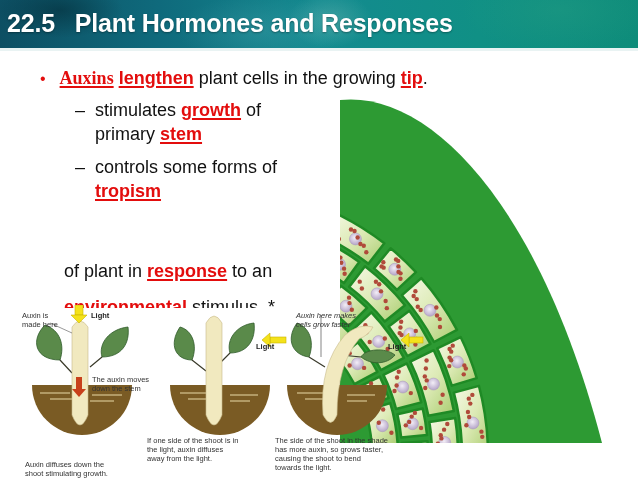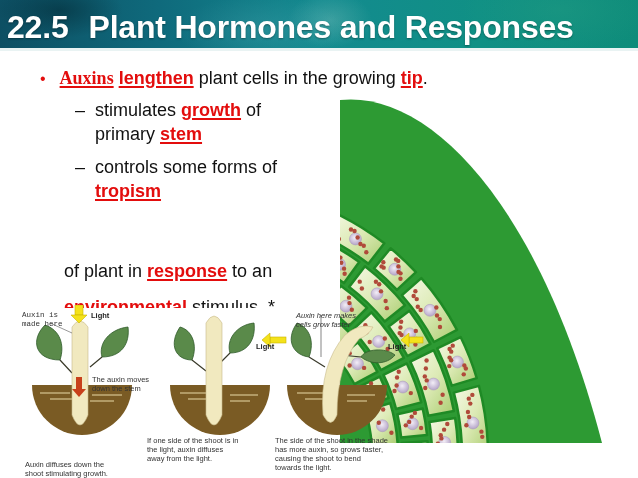--- a/index.html
+++ b/index.html
@@ -14,21 +14,21 @@
     .header::before {
       content: ""; position: absolute; inset: 0;
       background:
         radial-gradient(ellipse 90px 40px at 60px 10px, rgba(0,30,40,0.45), transparent 70%),
         radial-gradient(ellipse 120px 50px at 260px 30px, rgba(120,200,210,0.18), transparent 70%),
         radial-gradient(ellipse 60px 40px at 330px 20px, rgba(180,220,210,0.25), transparent 70%),
         radial-gradient(ellipse 140px 60px at 560px 10px, rgba(40,160,130,0.35), transparent 70%);
     }
     .header-bottom-line { position: absolute; left: 0; top: 48px; width: 638px; height: 3px; background: #e9f3f3; }
     .header-title {
-      position: absolute; left: 7px; top: 9px; font-size: 32px; font-weight: bold; color: #ffffff;
+      position: absolute; left: 7px; top: 9px; font-size: 25px; font-weight: bold; color: #ffffff;
       letter-spacing: -0.2px; white-space: nowrap; text-shadow: 0 1px 2px rgba(0,0,0,0.35);
     }
     .header-title .num { margin-right: 20px; }
 
     .hl { color: #e30d0d; font-weight: bold; text-decoration: underline; text-decoration-thickness: 1.5px; text-underline-offset: 2px; }
 
     .bullet-line { position: absolute; left: 40px; top: 68px; font-size: 18px; white-space: nowrap; }
     .bullet-line .dot { color: #e30d0d; margin-right: 14px; font-size: 16px; }
 
     .sub { position: absolute; left: 75px; font-size: 18px; line-height: 24px; white-space: nowrap; }
@@ -345,21 +345,21 @@
   <path d="M35,20 C20,35 25,55 50,55 C55,40 50,25 35,20 Z" fill="#5a8a4a" stroke="#2f5a2a" stroke-width="0.8"></path>
   <path d="M118,22 C100,24 88,38 92,52 C112,52 120,38 118,22 Z" fill="#5a8a4a" stroke="#2f5a2a" stroke-width="0.8"></path>
   <path d="M50,55 L62,68 M92,52 L80,62" stroke="#3a3a2a" stroke-width="1.2"></path>
   <path d="M62,22 Q70,10 78,22 L78,110 Q70,130 62,110 Z" fill="#f1e9bf" stroke="#c8bb8c" stroke-width="0.6"></path>
   <rect x="65" y="0" width="8" height="10" fill="#f4e21b" stroke="#c9b400" stroke-width="0.6"></rect>
   <path d="M61,10 L77,10 L69,18 Z" fill="#f4e21b" stroke="#c9b400" stroke-width="0.6"></path>
   <rect x="66" y="72" width="6" height="12" fill="#c8401b"></rect>
   <path d="M62,84 L76,84 L69,92 Z" fill="#c8401b"></path>
   <path d="M40,18 L62,28" stroke="#333" stroke-width="0.5"></path>
 </svg>
-<div class="lbl" style="left:22px;top:311px;font-family:Liberation Mono, monospace;">Auxin is<br>made here</div>
+<div class="lbl" style="left:22px;top:311px;">Auxin is<br>made here</div>
 <div class="light" style="left:91px;top:311px;">Light</div>
 <div class="lbl" style="left:92px;top:375px;">The auxin moves<br>down the stem</div>
 <div class="cap" style="left:25px;top:460px;">Auxin diffuses down the<br>shoot stimulating growth.</div>
 
 <svg class="panel" style="left:150px;" viewBox="0 0 150 170" xmlns="http://www.w3.org/2000/svg">
   <path d="M20,80 A50,50 0 0 0 120,80 Z" fill="#7a5b24"></path>
   <path d="M30,88 h26 M38,94 h20 M80,90 h28 M80,96 h20" stroke="#e8d9a6" stroke-width="1.2"></path>
   <path d="M30,22 C18,40 26,55 42,55 C48,40 42,25 30,22 Z" fill="#5a8a4a" stroke="#2f5a2a" stroke-width="0.8"></path>
   <path d="M104,18 C86,20 76,35 80,48 C98,48 106,34 104,18 Z" fill="#5a8a4a" stroke="#2f5a2a" stroke-width="0.8"></path>
   <path d="M42,55 L56,66 M80,48 L70,58" stroke="#3a3a2a" stroke-width="1.2"></path>

